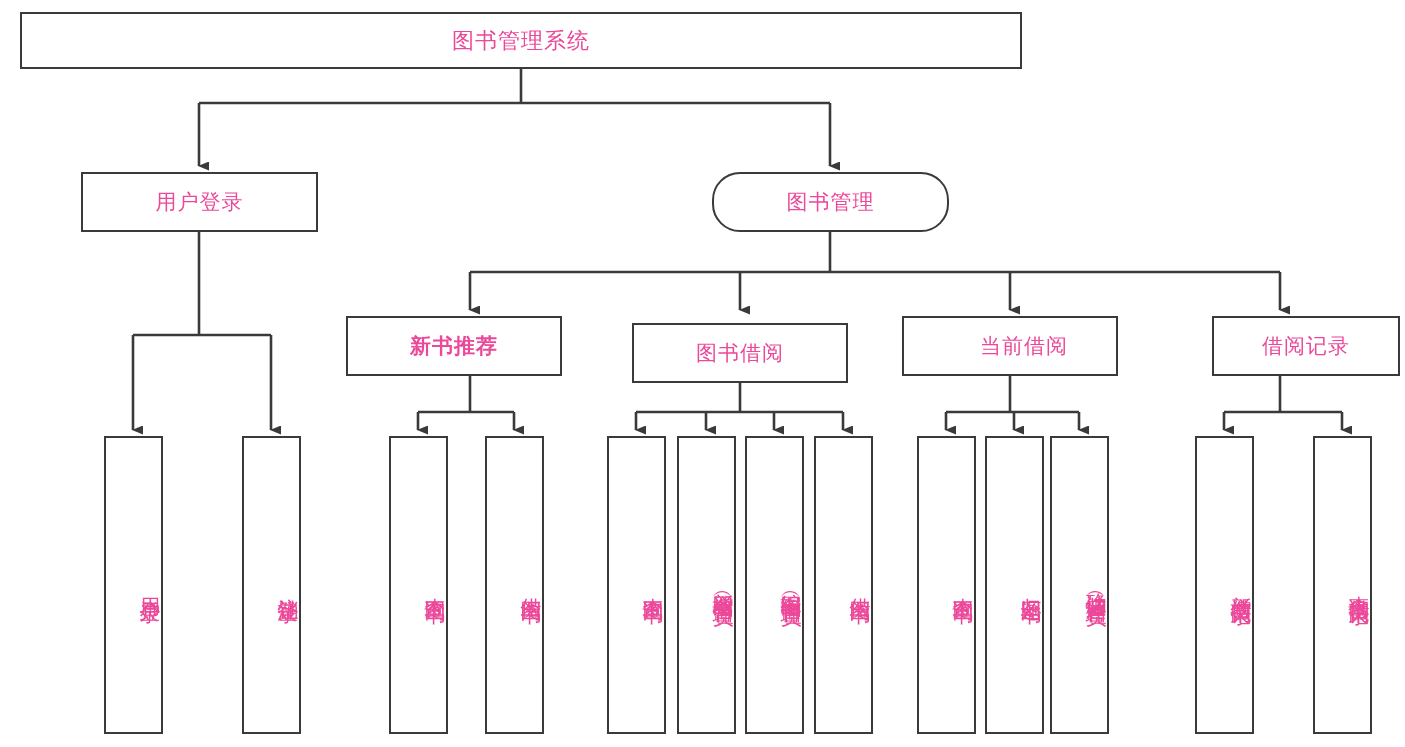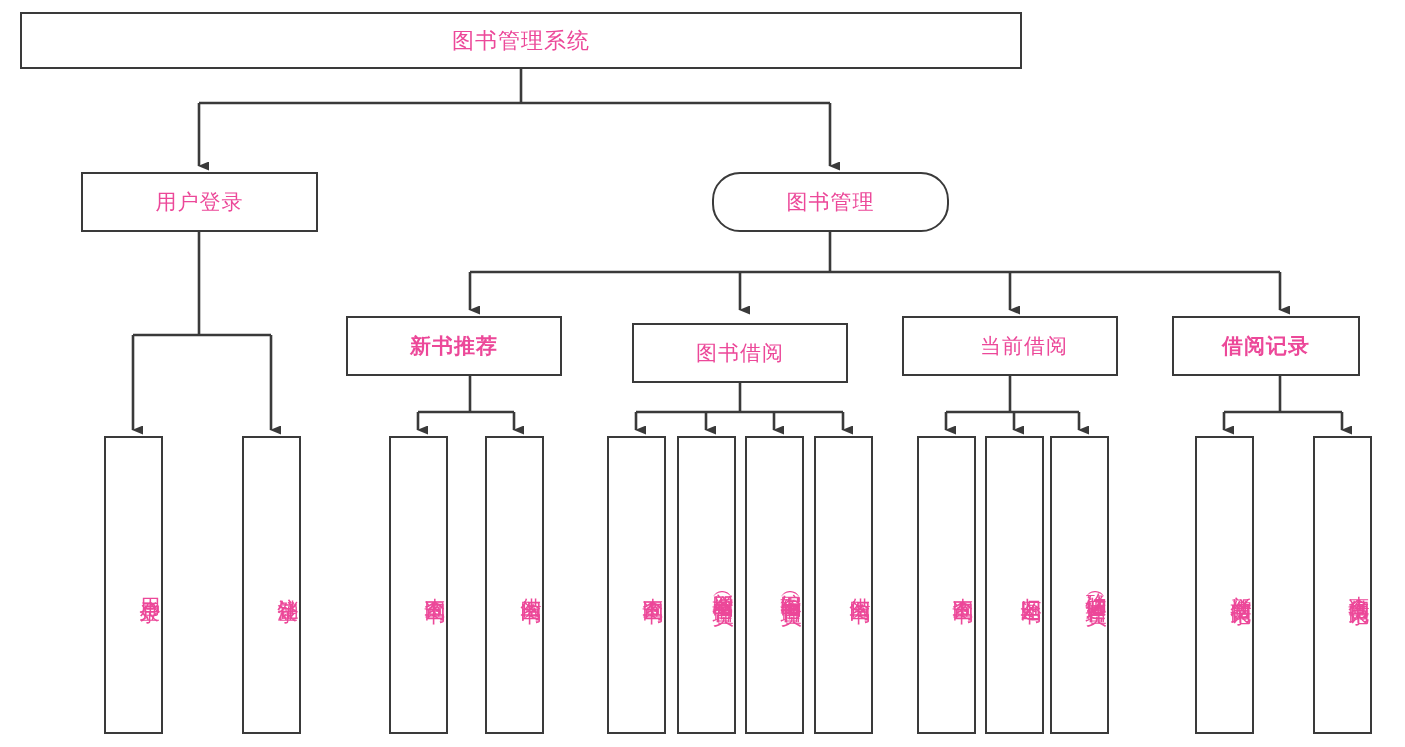--- a/index.html
+++ b/index.html
@@ -83,21 +83,21 @@
       </div>
       <div class="node h" style="left: 346px; top: 316px; width: 216px; height: 60px; font-weight: bold;">
         <span>新书推荐</span>
       </div>
       <div class="node h" style="left: 632px; top: 316px; width: 216px; height: 60px; margin-top: 7px;">
         <span>图书借阅</span>
       </div>
       <div class="node h" style="left: 902px; top: 316px; width: 216px; height: 60px; padding-left: 28px;">
         <span>当前借阅</span>
       </div>
-      <div class="node h" style="left: 1172px; top: 316px; width: 188px; height: 60px; font-weight: bold;">
+      <div class="node h" style="left: 1212px; top: 316px; width: 188px; height: 60px;">
         <span>借阅记录</span>
       </div>
       <div class="node leaf" style="left: 104px; top: 436px; width: 59px; height: 298px;">
         <span>用户登录</span>
       </div>
       <div class="node leaf" style="left: 242px; top: 436px; width: 59px; height: 298px;">
         <span>注销登录</span>
       </div>
       <div class="node leaf" style="left: 389px; top: 436px; width: 59px; height: 298px;">
         <span>查询图书</span>

